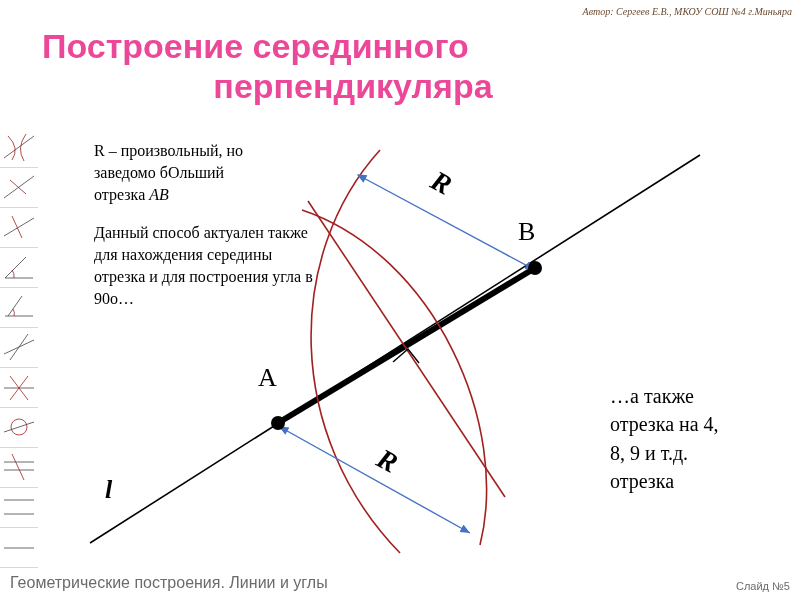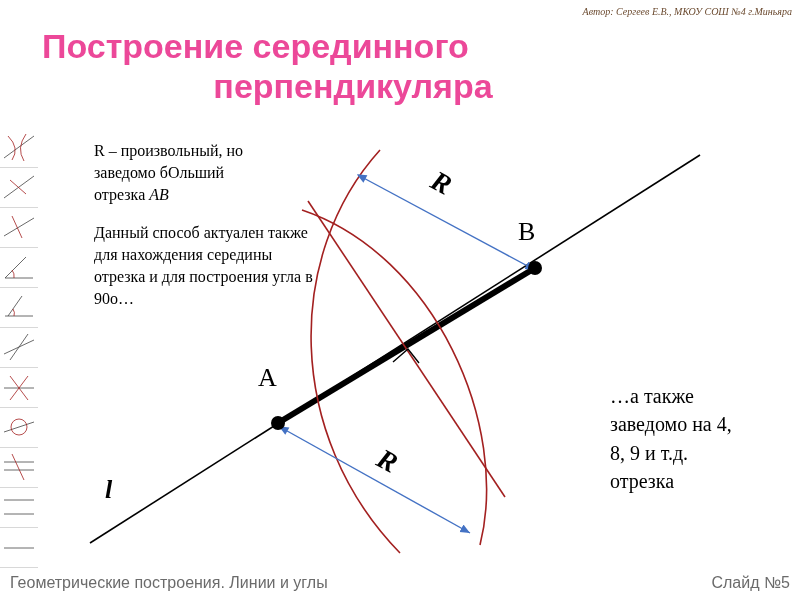--- a/index.html
+++ b/index.html
@@ -74,21 +74,21 @@
     bottom: 8px;
     font-family: "Liberation Sans", sans-serif;
     font-size: 16px;
     color: #6b6b6b;
   }
   .footer-right {
     position: absolute;
     right: 10px;
     bottom: 8px;
     font-family: "Liberation Sans", sans-serif;
-    font-size: 16px;
+    font-size: 11px;
     color: #6b6b6b;
   }
   .thumbs {
     position: absolute;
     left: 0;
     top: 128px;
     width: 40px;
   }
   .thumb {
     width: 38px;
@@ -210,21 +210,21 @@
     <p>
       <span>R – произвольный, но</span><br>
       <span>заведомо бОльший</span><br>
       <span>отрезка </span><i>AB</i>
     </p>
     <p>Данный способ актуален также для нахождения середины отрезка и для построения угла в 90о…</p>
   </div>
 
   <div class="right-text">
     <div>…а также</div>
-    <div>заведомо на 4,</div>
+    <div>отрезка на 4,</div>
     <div>8, 9 и т.д.</div>
     <div>отрезка</div>
   </div>
 
   <div class="figure">
     <svg width="700" height="470" viewBox="0 0 700 470">
       <defs>
         <marker id="arrHead" markerWidth="9" markerHeight="9" refX="7" refY="3" orient="auto">
           <path d="M0,0 L7,3 L0,6 z" fill="#4472c4"></path>
         </marker>

